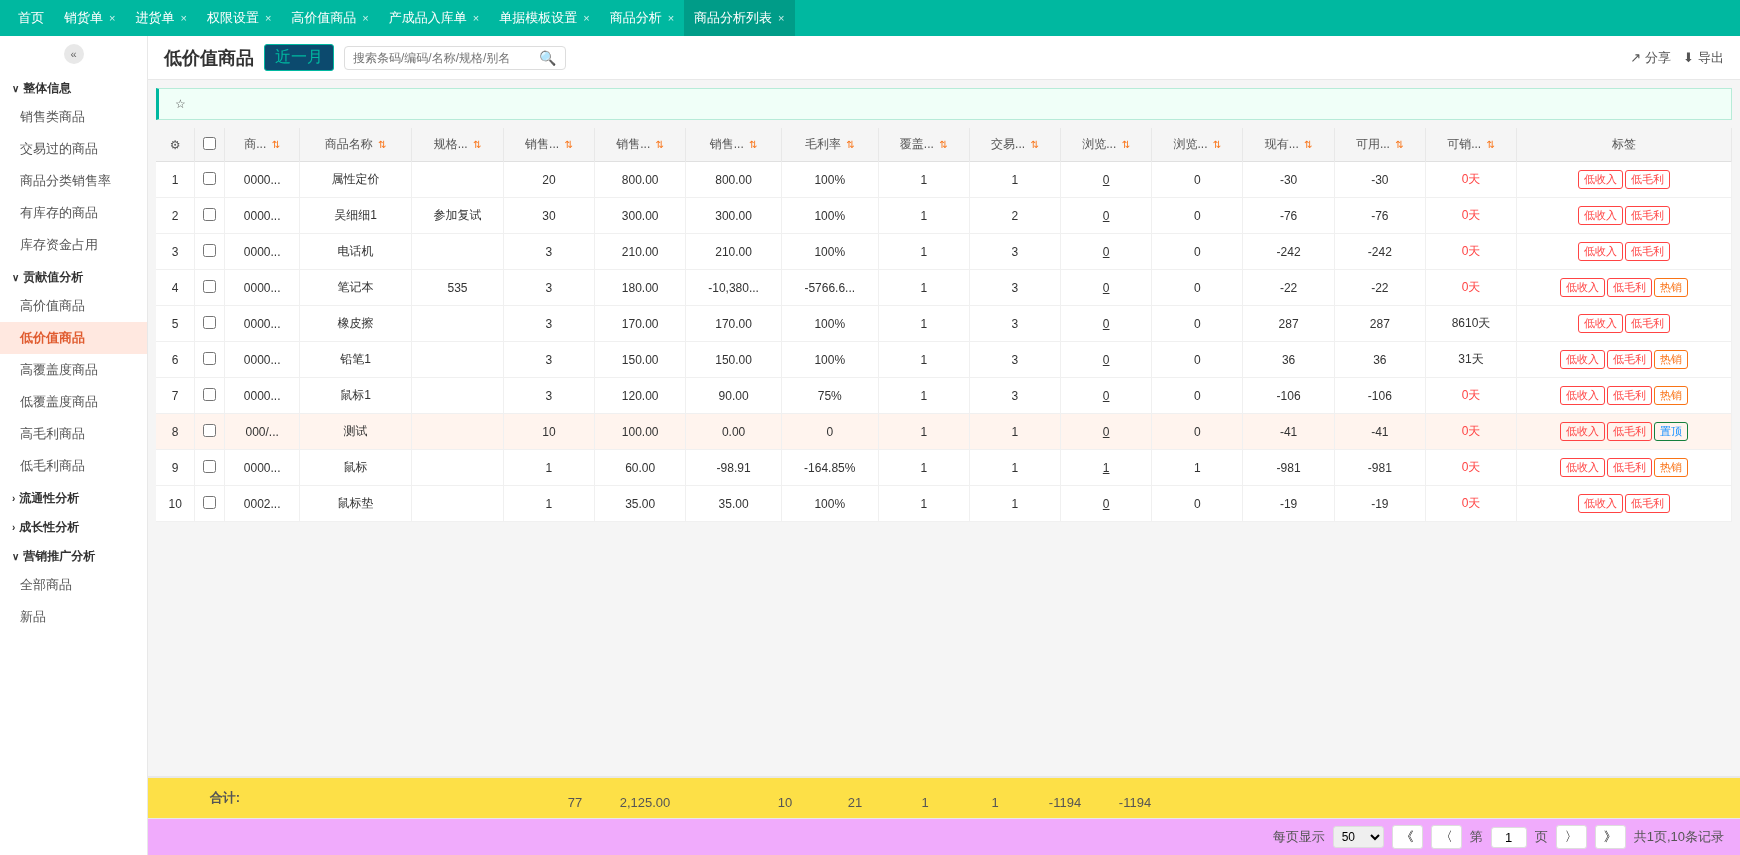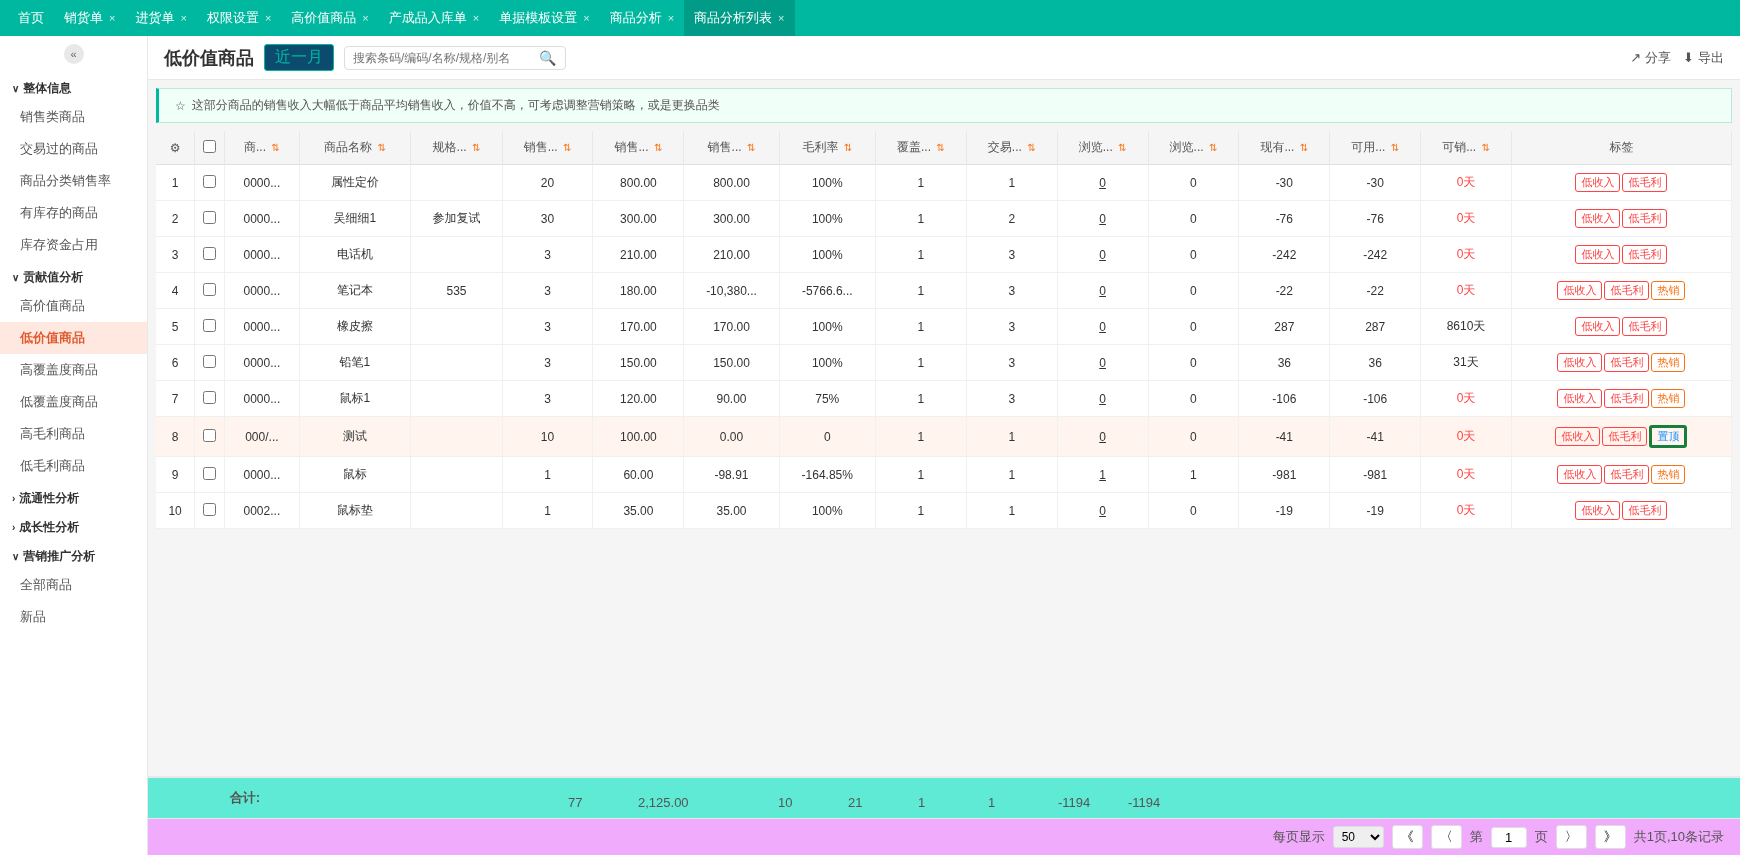--- a/index.html
+++ b/index.html
@@ -178,46 +178,47 @@
     .tag-badge {
       display: inline-block;
       padding: 1px 5px;
       border-radius: 3px;
       font-size: 11px;
       margin: 1px;
       text-align: right;
     }
     .tag-red { color: #f44; border: 1px solid #f44; }
     .tag-orange { color: #f97316; border: 1px solid #f97316; }
-    .tag-blue { color: #1890ff; border: 3px solid #15803d; }
+    .tag-blue { color: #1890ff; border: 1px solid #15803d; }
     .underline-link { text-decoration: underline; cursor: pointer; color: #333; }
     .days-0 { color: #f44; }
     .days-pos { color: #333; }
 
     
     .table-footer {
-      background: #5eead4;
+      background: #fde047;
       border-top: 2px solid #e8e8e8;
-      padding: 8px 32px;
+      padding: 8px 12px;
       display: flex;
       align-items: center;
       font-size: 13px;
       color: #555;
     }
     .footer-total-label {
       width: 100px;
       text-align: right;
       font-weight: bold;
       padding-right: 20px;
     }
     .footer-cells {
       display: flex;
       gap: 0;
     }
     .footer-cell {
+      text-align: center;
       min-width: 70px;
       padding: 0 8px;
       margin-top: 9px;
     }
 
     
     .pagination-bar {
       display: flex;
       align-items: center;
       justify-content: flex-end;
@@ -374,21 +375,20 @@
         </div>
         <div class="action-btn">
           <span>⬇</span>
           <span>导出</span>
         </div>
       </div>
     </div>
 
     <div class="notice-bar">
       <span>☆</span>
-      <span>这部分商品的销售收入大幅低于商品平均销售收入，价值不高，可考虑调整营销策略，或是更换品类</span>
     </div>
 
     <div class="table-container">
       <table>
         <thead>
           <tr>
             <th>⚙</th>
             <th><input type="checkbox" style=""></th>
             <th>商... <span class="sort-icon">⇅</span></th>
             <th>商品名称 <span class="sort-icon">⇅</span></th>

